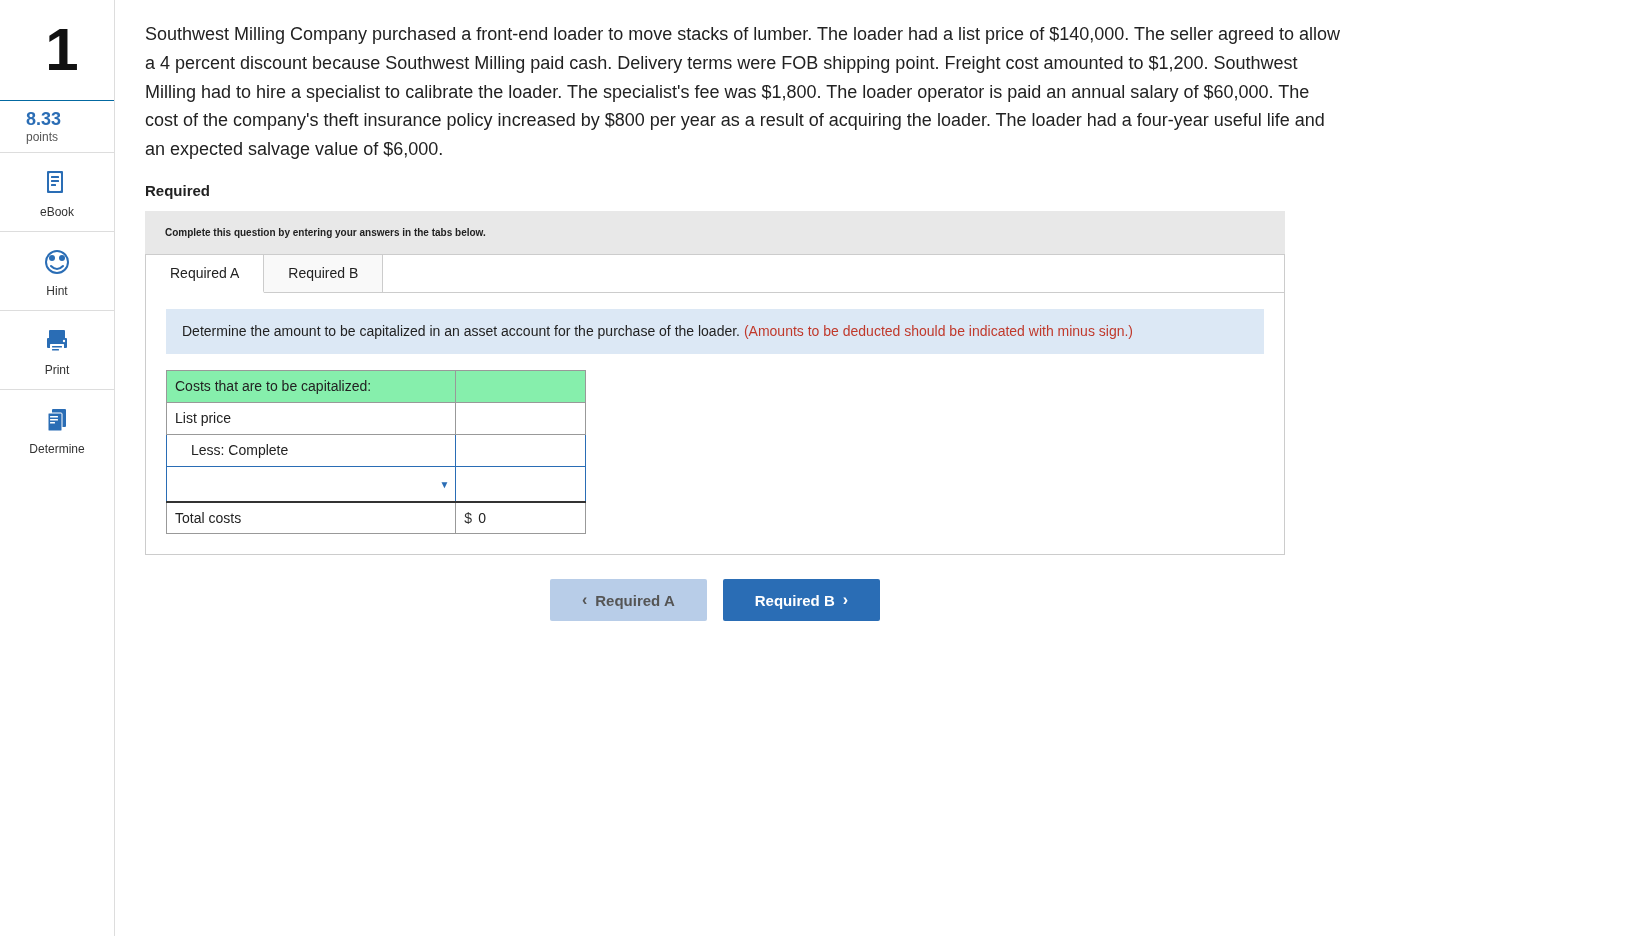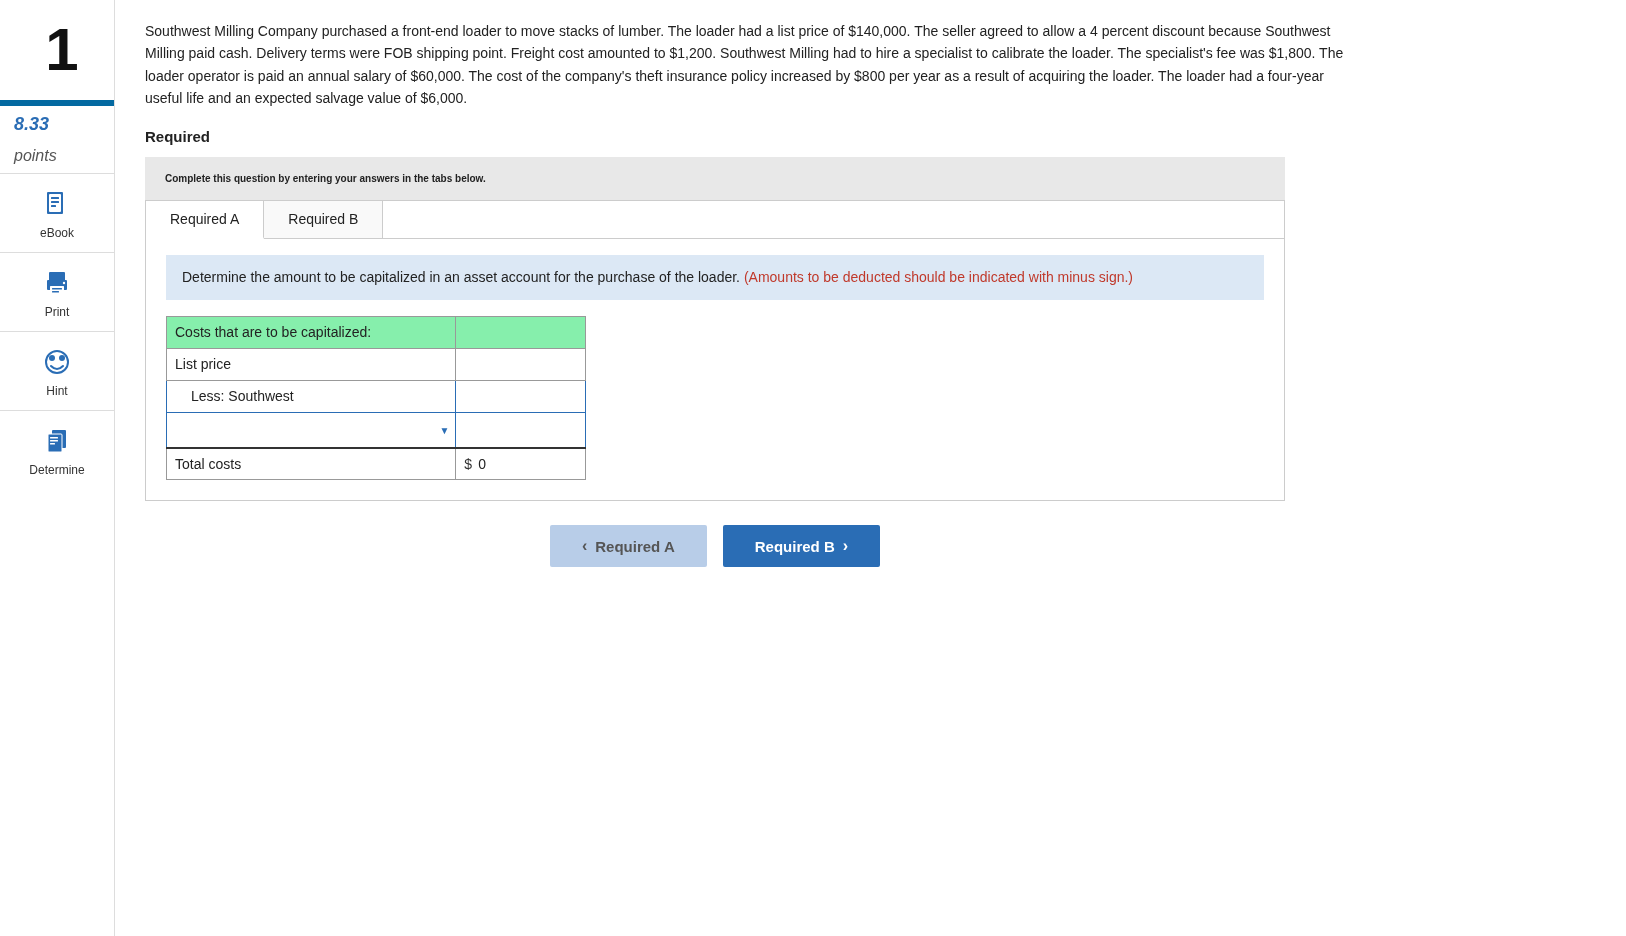--- a/index.html
+++ b/index.html
@@ -30,33 +30,31 @@
       font-weight: bold;
       color: #111;
       line-height: 1;
       margin-bottom: 10px;
       text-align: center;
       width: 100%;
       padding: 10px 0 10px 10px;
     }
     .points-box {
       width: 100%;
-      padding: 8px 14px;
-      border-top: 6px solid #0369a1;
-      font-style: italic;
+      padding: 8px 26px;
+      border-top: 1px solid #0369a1;
     }
     .points-value {
       font-size: 18px;
       font-weight: bold;
       color: #2a6db5;
     }
     .points-label {
-      font-size: 16px;
+      font-size: 12px;
       color: #555;
-      margin-top: 12px;
     }
     .sidebar-item {
       width: 100%;
       display: flex;
       flex-direction: column;
       align-items: center;
       padding: 12px 8px;
       border-top: 1px solid #ddd;
       cursor: pointer;
     }
@@ -74,21 +72,21 @@
       text-align: left;
     }
 
     
     .main {
       flex: 1;
       padding: 20px 30px 20px 30px;
       overflow-y: auto;
     }
     .problem-text {
-      font-size: 14px;
+      font-size: 18px;
       line-height: 1.6;
       margin-bottom: 18px;
       max-width: 1200px;
     }
     .required-heading {
       font-weight: bold;
       font-size: 15px;
       margin-bottom: 12px;
     }
     .required-list {
@@ -260,49 +258,49 @@
     <div class="sidebar-icon icon-book">
       <svg viewBox="0 0 30 30" fill="none" xmlns="http://www.w3.org/2000/svg">
         <rect x="5" y="3" width="16" height="22" rx="1" fill="#2a6db5"></rect>
         <rect x="7" y="5" width="12" height="18" rx="1" fill="#fff"></rect>
         <rect x="9" y="8" width="8" height="2" rx="0.5" fill="#2a6db5"></rect>
         <rect x="9" y="12" width="8" height="2" rx="0.5" fill="#2a6db5"></rect>
         <rect x="9" y="16" width="5" height="2" rx="0.5" fill="#2a6db5"></rect>
       </svg>
     </div>
     <div class="sidebar-label">eBook</div>
+  </div>
+
+  <div class="sidebar-item">
+    <div class="sidebar-icon icon-hint">
+      <svg viewBox="0 0 30 30" fill="none" xmlns="http://www.w3.org/2000/svg">
+        <circle cx="15" cy="15" r="11" stroke="#2a6db5" stroke-width="2" fill="none"></circle>
+        <circle cx="10" cy="11" r="3" fill="#2a6db5"></circle>
+        <circle cx="20" cy="11" r="3" fill="#2a6db5"></circle>
+        <path d="M9 19 Q15 25 21 19" stroke="#2a6db5" stroke-width="2" fill="none" stroke-linecap="round"></path>
+      </svg>
+    </div>
+    <div class="sidebar-label">Hint</div>
   </div>
 
   <div class="sidebar-item">
     <div class="sidebar-icon icon-print">
       <svg viewBox="0 0 30 30" fill="none" xmlns="http://www.w3.org/2000/svg">
         <rect x="7" y="4" width="16" height="10" rx="1" fill="#2a6db5"></rect>
         <rect x="5" y="12" width="20" height="10" rx="1" fill="#2a6db5"></rect>
         <rect x="8" y="18" width="14" height="8" rx="0.5" fill="#fff"></rect>
         <rect x="10" y="20" width="10" height="1.5" rx="0.5" fill="#2a6db5"></rect>
         <rect x="10" y="23" width="7" height="1.5" rx="0.5" fill="#2a6db5"></rect>
         <circle cx="22" cy="15" r="1.2" fill="#fff"></circle>
       </svg>
     </div>
     <div class="sidebar-label">Print</div>
   </div>
 
   <div class="sidebar-item">
-    <div class="sidebar-icon icon-hint">
-      <svg viewBox="0 0 30 30" fill="none" xmlns="http://www.w3.org/2000/svg">
-        <circle cx="15" cy="15" r="11" stroke="#2a6db5" stroke-width="2" fill="none"></circle>
-        <circle cx="10" cy="11" r="3" fill="#2a6db5"></circle>
-        <circle cx="20" cy="11" r="3" fill="#2a6db5"></circle>
-        <path d="M9 19 Q15 25 21 19" stroke="#2a6db5" stroke-width="2" fill="none" stroke-linecap="round"></path>
-      </svg>
-    </div>
-    <div class="sidebar-label">Hint</div>
-  </div>
-
-  <div class="sidebar-item">
     <div class="sidebar-icon icon-copy">
       <svg viewBox="0 0 30 30" fill="none" xmlns="http://www.w3.org/2000/svg">
         <rect x="10" y="4" width="14" height="18" rx="1" fill="#2a6db5"></rect>
         <rect x="6" y="8" width="14" height="18" rx="1" fill="#2a6db5" stroke="#fff" stroke-width="1"></rect>
         <rect x="8" y="11" width="8" height="1.5" rx="0.5" fill="#fff"></rect>
         <rect x="8" y="14" width="8" height="1.5" rx="0.5" fill="#fff"></rect>
         <rect x="8" y="17" width="5" height="1.5" rx="0.5" fill="#fff"></rect>
       </svg>
     </div>
     <div class="sidebar-label">Determine</div>
@@ -348,21 +346,21 @@
             <td class="label-cell">
               <span>List price</span>
             </td>
             <td class="input-cell">
               <input type="text" style="">
             </td>
           </tr>
 
           <tr class="active-input-row">
             <td class="label-cell indented">
-              <span>Less: Southwest</span>
+              <span>Less: Complete</span>
             </td>
             <td class="input-cell">
               <input type="text" style="">
             </td>
           </tr>
 
 
           <tr class="active-input-row">
             <td class="label-cell indented dropdown-cell">
               <input type="text" class="dropdown-input" style="">

